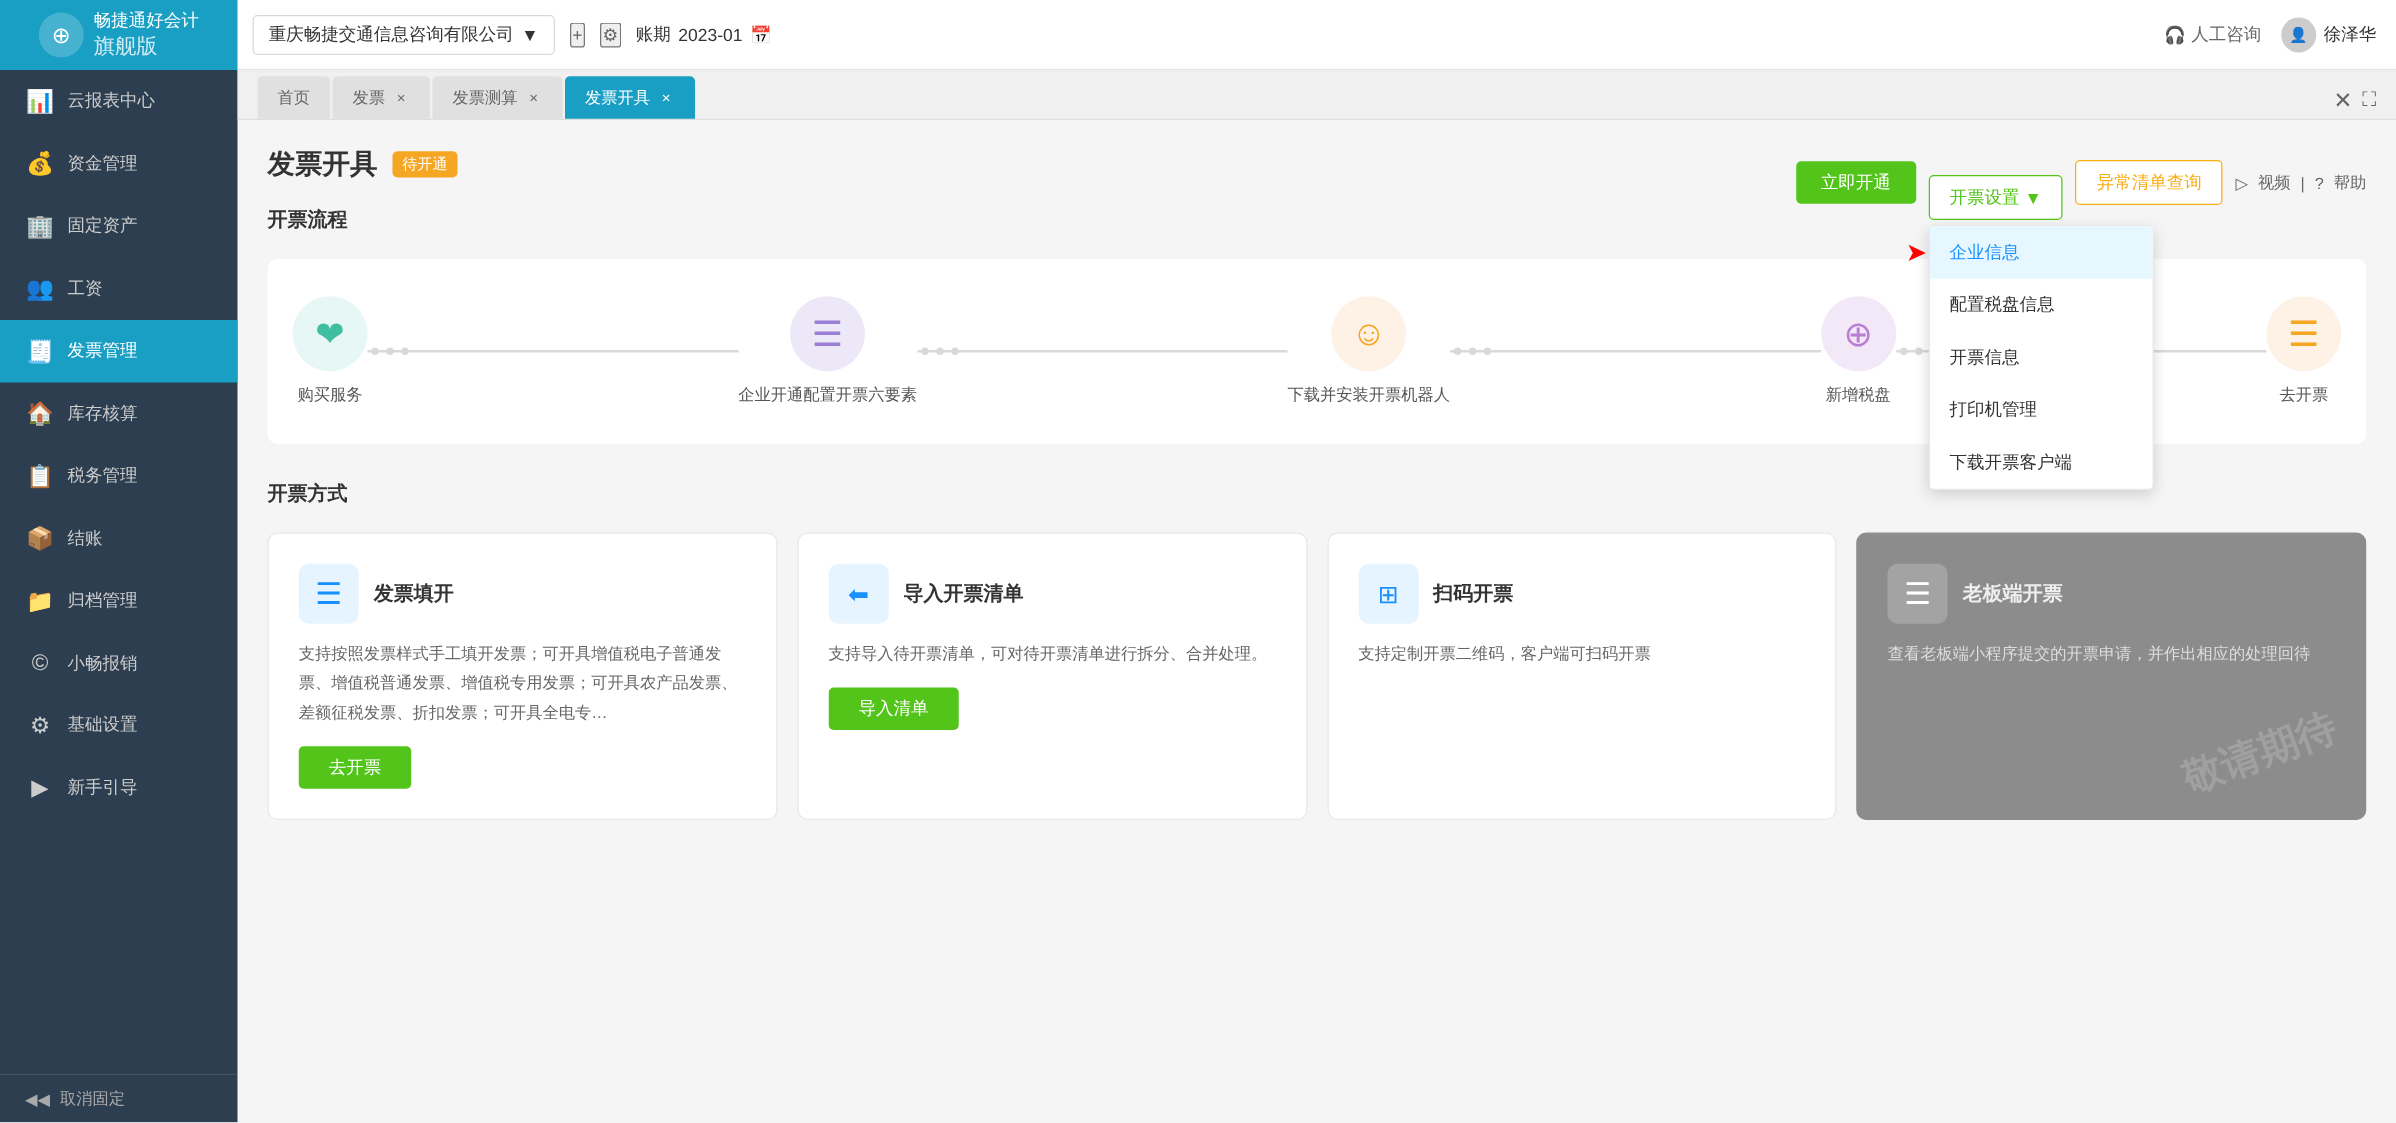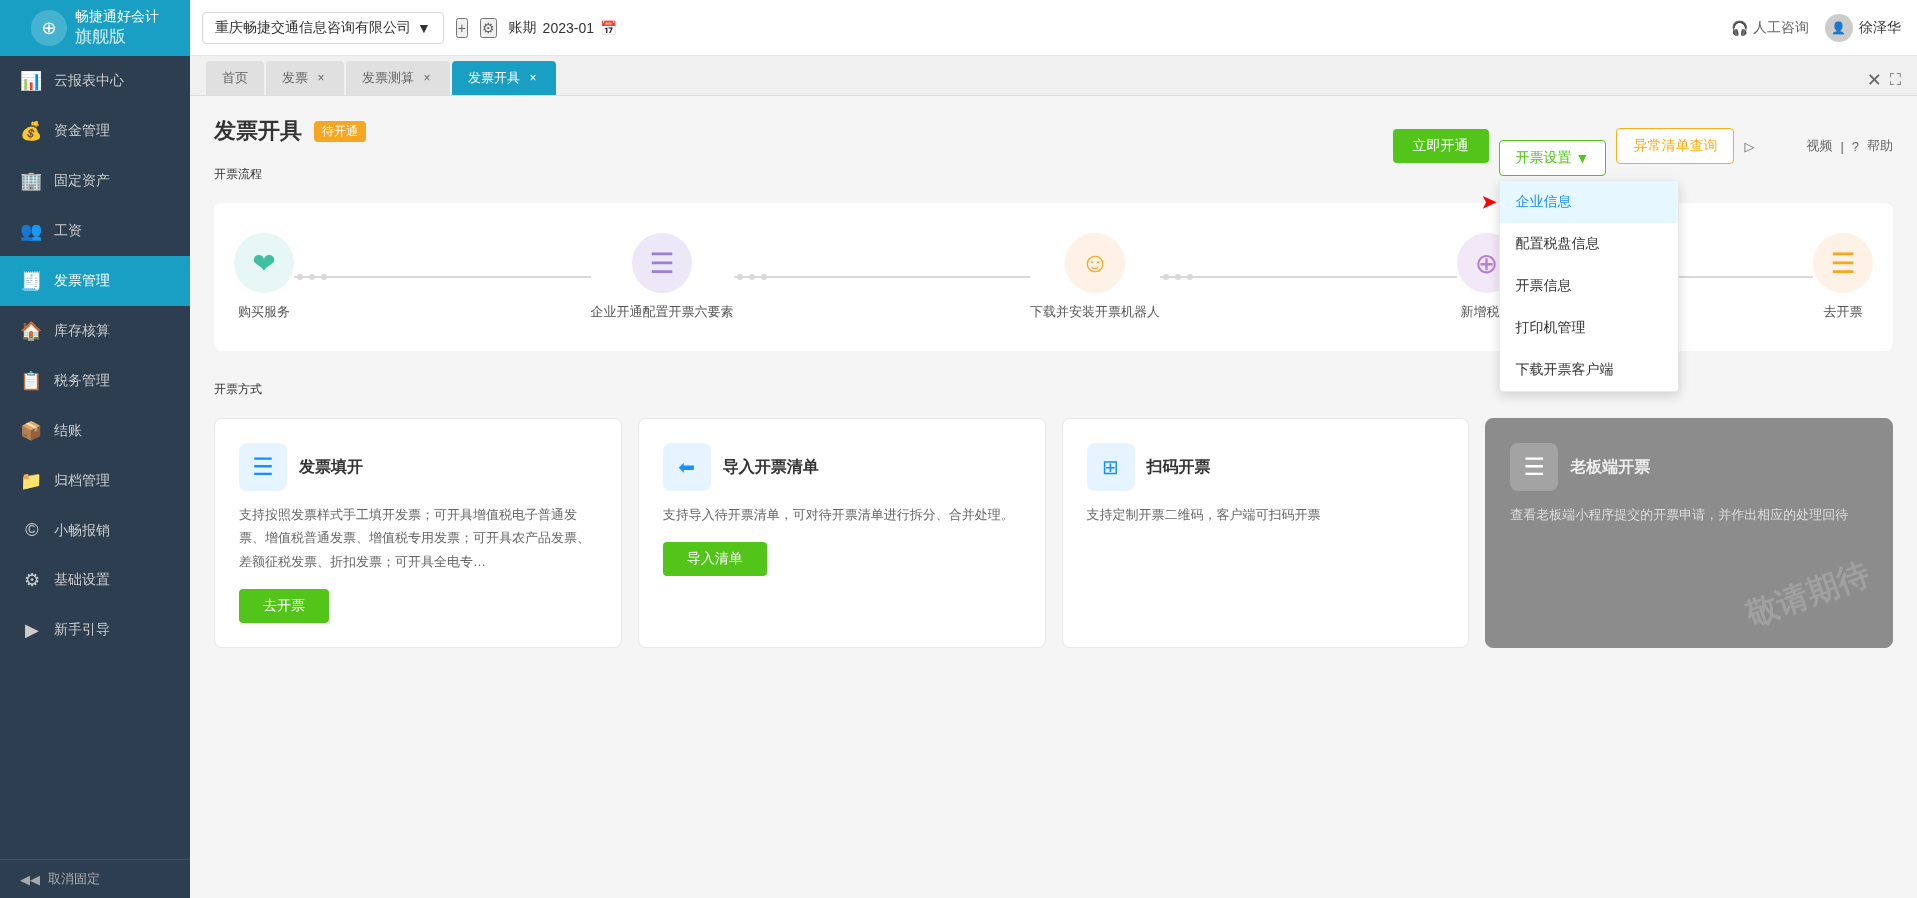--- a/index.html
+++ b/index.html
@@ -51,21 +51,21 @@
     .btn-outline-green { background: white; color: #52c41a; border: 1px solid #52c41a; padding: 8px 16px; border-radius: 4px; cursor: pointer; font-size: 14px; display: flex; align-items: center; gap: 4px; }
     .btn-outline-yellow { background: white; color: #faad14; border: 1px solid #faad14; padding: 8px 16px; border-radius: 4px; cursor: pointer; font-size: 14px; }
 
     
     .dropdown-container { position: relative; margin-top: 24px; }
     .dropdown-menu { position: absolute; top: 100%; left: 0; width: 180px; background: white; border: 1px solid #e8e8e8; box-shadow: 0 4px 12px rgba(0,0,0,0.15); border-radius: 4px; z-index: 100; margin-top: 4px; }
     .dropdown-item { padding: 12px 16px; font-size: 14px; color: #333; cursor: pointer; }
     .dropdown-item.active-item { background: #e6f7ff; color: #1890ff; }
 
     
-    .section-title { font-size: 12px; font-weight: normal; color: #333; margin-bottom: 20px; }
+    .section-title { font-size: 16px; font-weight: bold; color: #333; margin-bottom: 20px; }
 
     
     .flow-container { display: flex; align-items: center; gap: 0; margin-bottom: 30px; background: white; padding: 30px 20px; border-radius: 8px; }
     .flow-step { display: flex; flex-direction: column; align-items: center; gap: 10px; }
     .flow-icon { width: 60px; height: 60px; border-radius: 50%; display: flex; align-items: center; justify-content: center; font-size: 28px; }
     .flow-label { font-size: 13px; color: #555; text-align: center; }
     .flow-connector { flex: 1; height: 2px; background: #d9d9d9; min-width: 40px; display: flex; align-items: center; }
     .flow-dot { width: 6px; height: 6px; border-radius: 50%; background: #d9d9d9; margin: 0 3px; }
 
     
@@ -240,21 +240,21 @@
             </div>
             <div class="dropdown-item">
               <span>下载开票客户端</span>
             </div>
           </div>
         </div>
 
         <button class="btn-outline-yellow">异常清单查询</button>
         <div class="header-btn" style="font-size:13px; color:#666; display:flex; gap:8px; align-items:center;">
           <span>▷</span>
-          <span style="cursor:pointer;margin-left:44px;">视频</span>
+          <span style="cursor:pointer;">视频</span>
           <span>|</span>
           <span>?</span>
           <span style="cursor:pointer;">帮助</span>
         </div>
       </div>
 
       <div class="section-wrapper">
         <div class="section-title">开票流程</div>
         <div class="flow-container">
 

